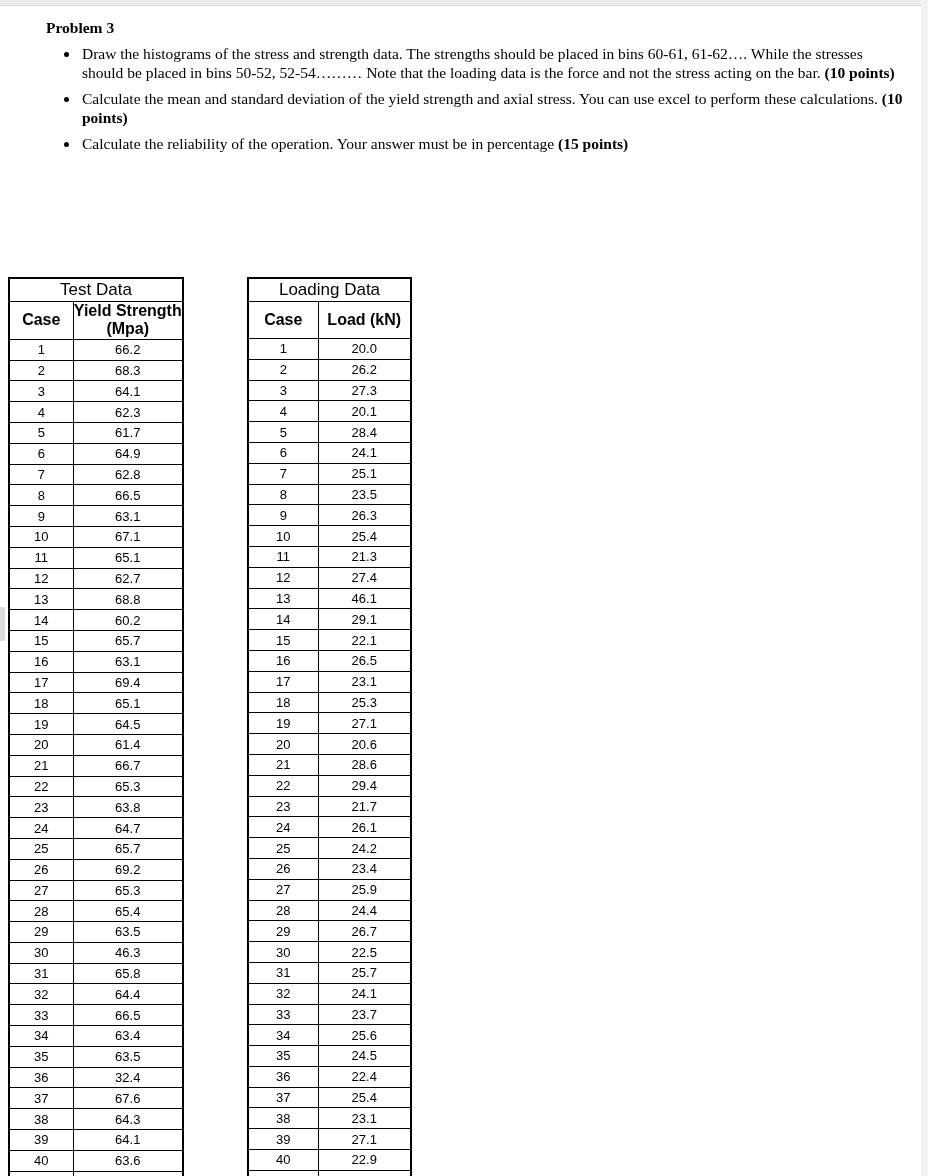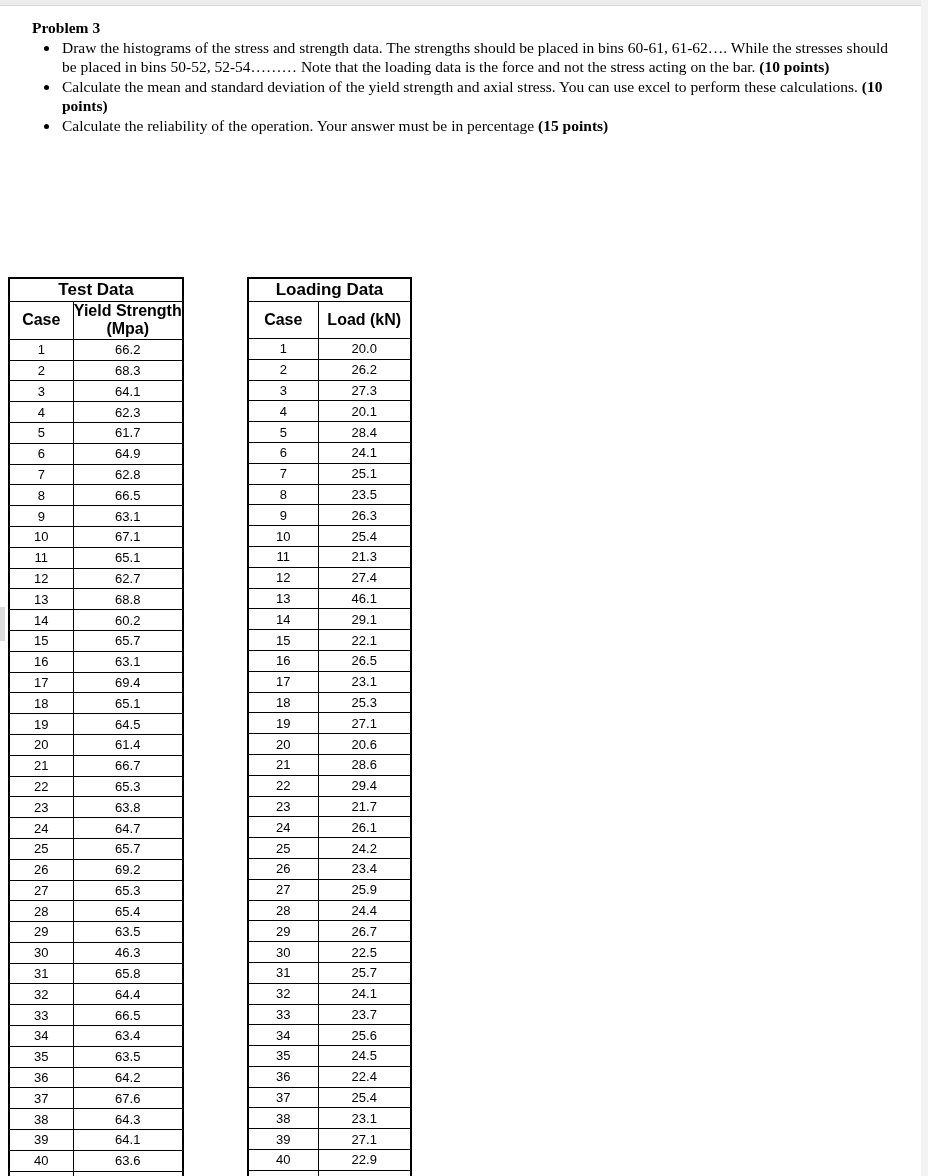--- a/index.html
+++ b/index.html
@@ -13,37 +13,37 @@
   }
   .right-strip {
     position:absolute; top:0; right:0; width:7px; height:100%;
     background:#f3f3f3;
   }
   .left-edge-mark {
     position:absolute; left:0; top:607px; width:5px; height:34px;
     background:#dcdcdc;
   }
   .problem-block {
-    position:absolute; top:18px; left:32px; width:866px;
+    position:absolute; top:18px; left:46px; width:866px;
     font-size:15.5px; line-height:19.6px;
   }
   .problem-title { font-weight:bold; }
   .problem-intro { }
   ul.req-list { margin:0; padding-left:28px; list-style-type:disc; }
-  ul.req-list li { margin:0; padding-left:2px; }
+  ul.req-list li { margin:6px; padding-left:2px; }
   .pts { font-weight:bold; }
 
   table.data-table {
     position:absolute; border-collapse:collapse;
     border:2px solid #000;
     font-family:"Liberation Sans", sans-serif; color:#000;
     table-layout:fixed;
   }
   table.data-table td { border:1px solid #000; text-align:center; vertical-align:middle; padding:0; overflow:hidden; }
-  .tbl-title td { font-weight:bold; font-size:17px; height:22px; }
+  .tbl-title td { font-weight:normal; font-size:17px; height:22px; }
   .col-head td { font-weight:bold; font-size:16px; height:36px; white-space:pre-line; line-height:1.15; }
   tbody td { font-size:13px; height:19.8px; }
   #test-table { left:8px; top:277px; }
   #loading-table { left:247px; top:277px; }
 </style>
 </head>
 <body>
 
 <div class="top-strip"></div>
 <div class="right-strip"></div>
@@ -209,21 +209,21 @@
       <tr>
         <td>34</td>
         <td>63.4</td>
       </tr>
       <tr>
         <td>35</td>
         <td>63.5</td>
       </tr>
       <tr>
         <td>36</td>
-        <td>64.2</td>
+        <td>32.4</td>
       </tr>
       <tr>
         <td>37</td>
         <td>67.6</td>
       </tr>
       <tr>
         <td>38</td>
         <td>64.3</td>
       </tr>
       <tr>

